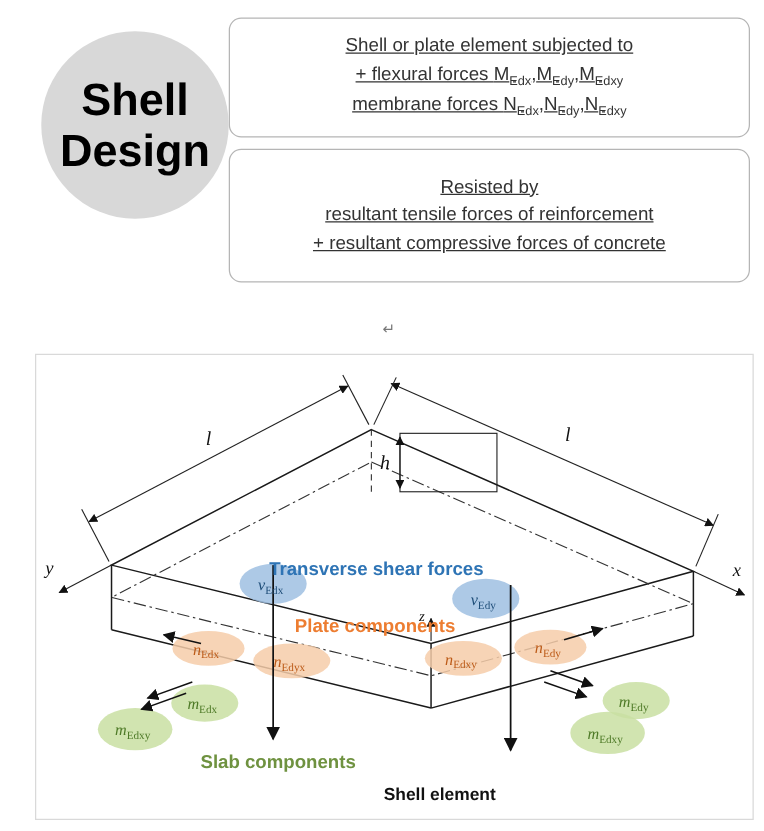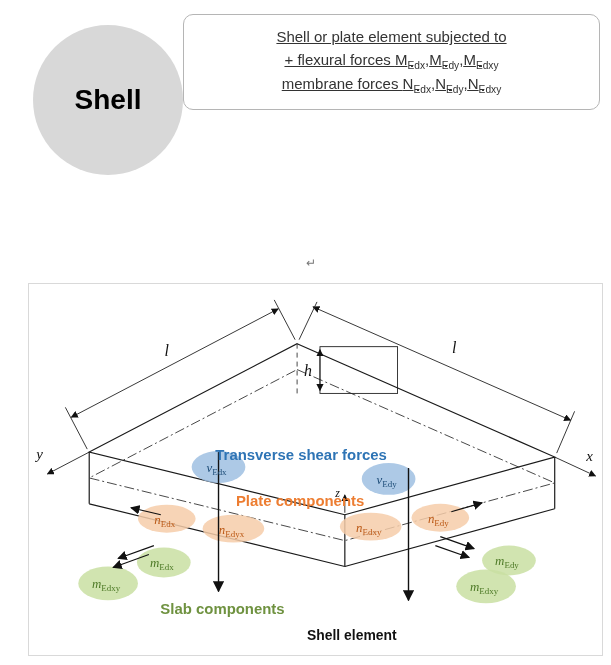--- a/index.html
+++ b/index.html
@@ -4,21 +4,21 @@
 <style>
   html,body { margin:0; padding:0; background:#fff; }
   .stage {
     position: relative; width: 611px; height: 665px; background: #fff;
     font-family: "Liberation Sans", sans-serif; overflow: hidden; color:#333;
   }
   .circle {
     position: absolute; left: 33px; top: 25px; width: 150px; height: 150px;
     border-radius: 50%; background: #d8d8d8; z-index: 2;
     display: flex; flex-direction: column; align-items: center; justify-content: center;
-    font-weight: bold; font-size: 28px; color: #000; line-height: 1.15;
+    font-weight: bold; font-size: 36px; color: #000; line-height: 1.15;
   }
   .box {
     position: absolute; left: 183px; width: 417px; background: #fff;
     border: 1px solid #b5b5b5; border-radius: 10px; box-sizing: border-box;
     display: flex; flex-direction: column; align-items: center; justify-content: center;
     font-size: 15px; color: #333; line-height: 1.5; text-align: center; text-decoration: underline;
   }
   .box1 { top: 14px; height: 96px; }
   .box2 { top: 119px; height: 107px; }
   sub { font-size: 0.68em; }
@@ -40,32 +40,38 @@
   .seclabel { font-family: "Liberation Sans", sans-serif; font-weight: bold; font-size: 15px; }
   .caption { font-family: "Liberation Sans", sans-serif; font-weight: bold; font-size: 14px; fill: #111; }
 </style>
 </head>
 <body>
 
 <div class="stage">
 
   <div class="circle">
     <div>Shell</div>
+    <div>Design</div>
   </div>
 
   <div class="box box1">
     <div>Shell or plate element subjected to</div>
     <div>
       <span>+ flexural forces </span><span>M</span><sub>Edx</sub><span>,</span><span>M</span><sub>Edy</sub><span>,</span><span>M</span><sub>Edxy</sub><span></span>
     </div>
     <div>
       <span>membrane forces </span><span>N</span><sub>Edx</sub><span>,</span><span>N</span><sub>Edy</sub><span>,</span><span>N</span><sub>Edxy</sub><span></span>
     </div>
   </div>
 
+  <div class="box box2">
+    <div>Resisted by</div>
+    <div>resultant tensile forces of reinforcement</div>
+    <div>+ resultant compressive forces of concrete</div>
+  </div>
 
   <div class="return-mark">↵</div>
 
   <div class="diagram">
     <svg viewBox="28 283 575 373" preserveAspectRatio="xMidYMid meet">
       <defs>
         <marker id="arr" viewBox="0 0 10 10" refX="9" refY="5" markerWidth="8" markerHeight="8" orient="auto-start-reverse">
           <path d="M0,0 L10,5 L0,10 z" fill="#111"></path>
         </marker>
       </defs>

